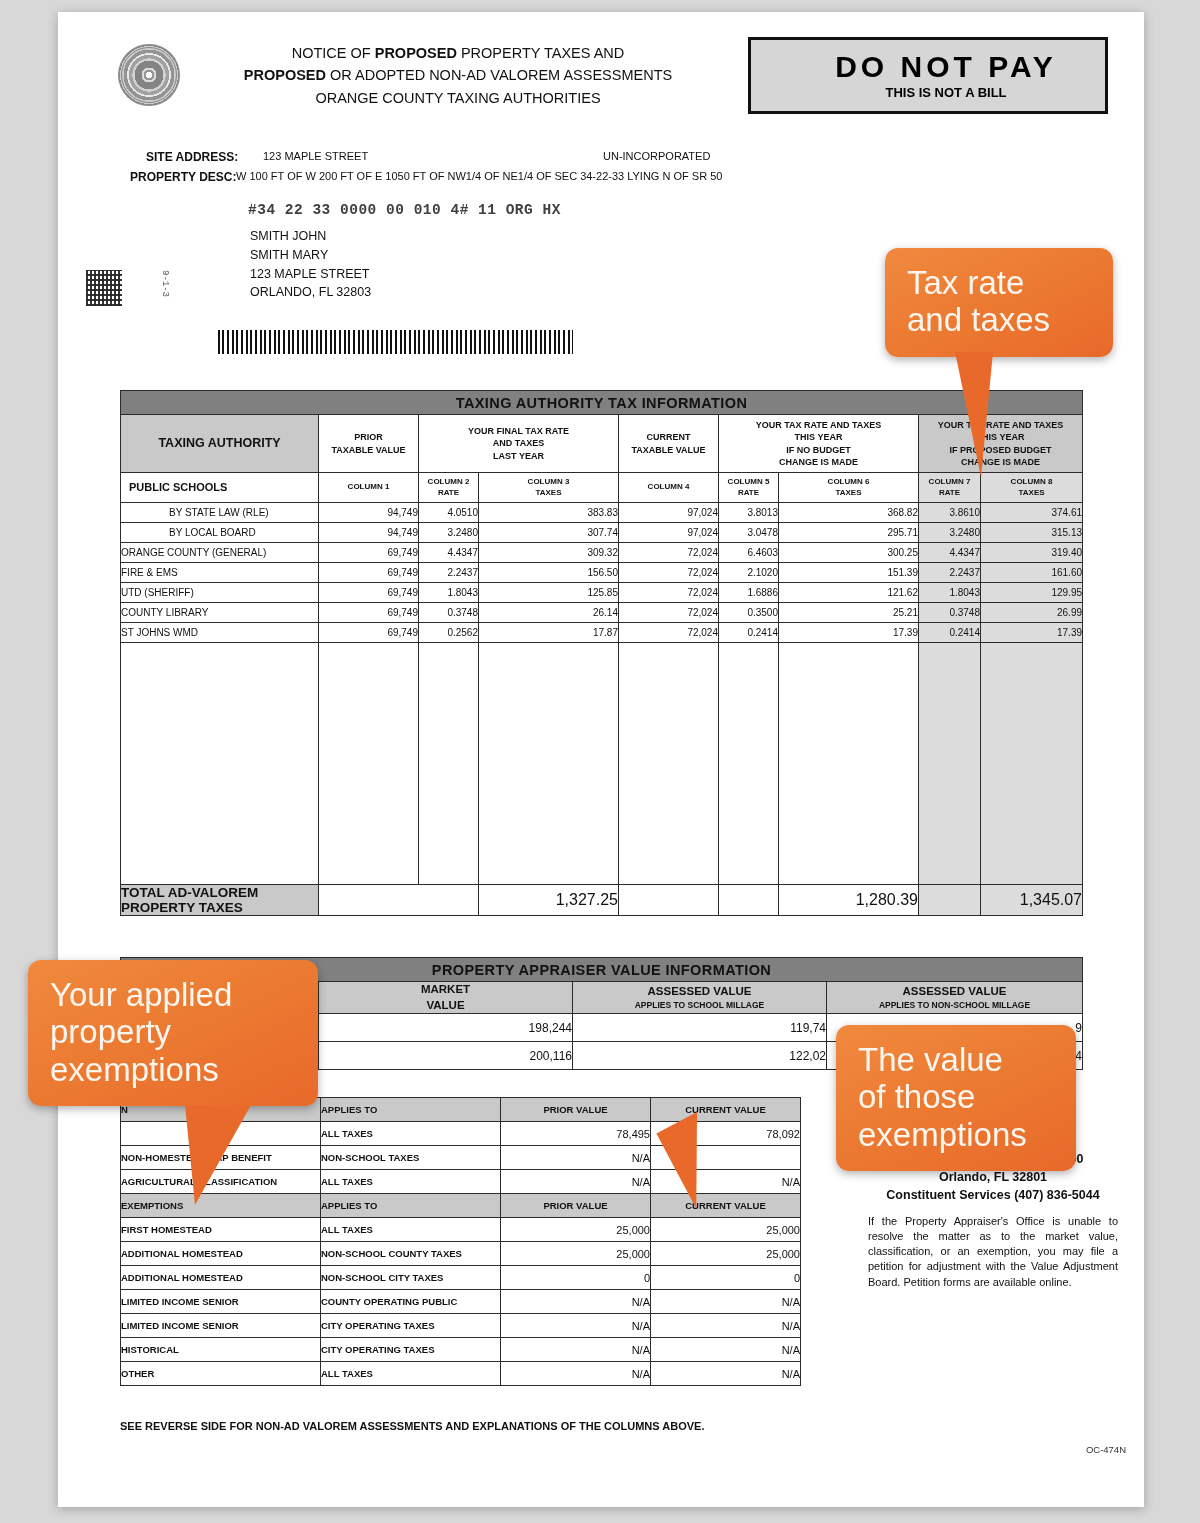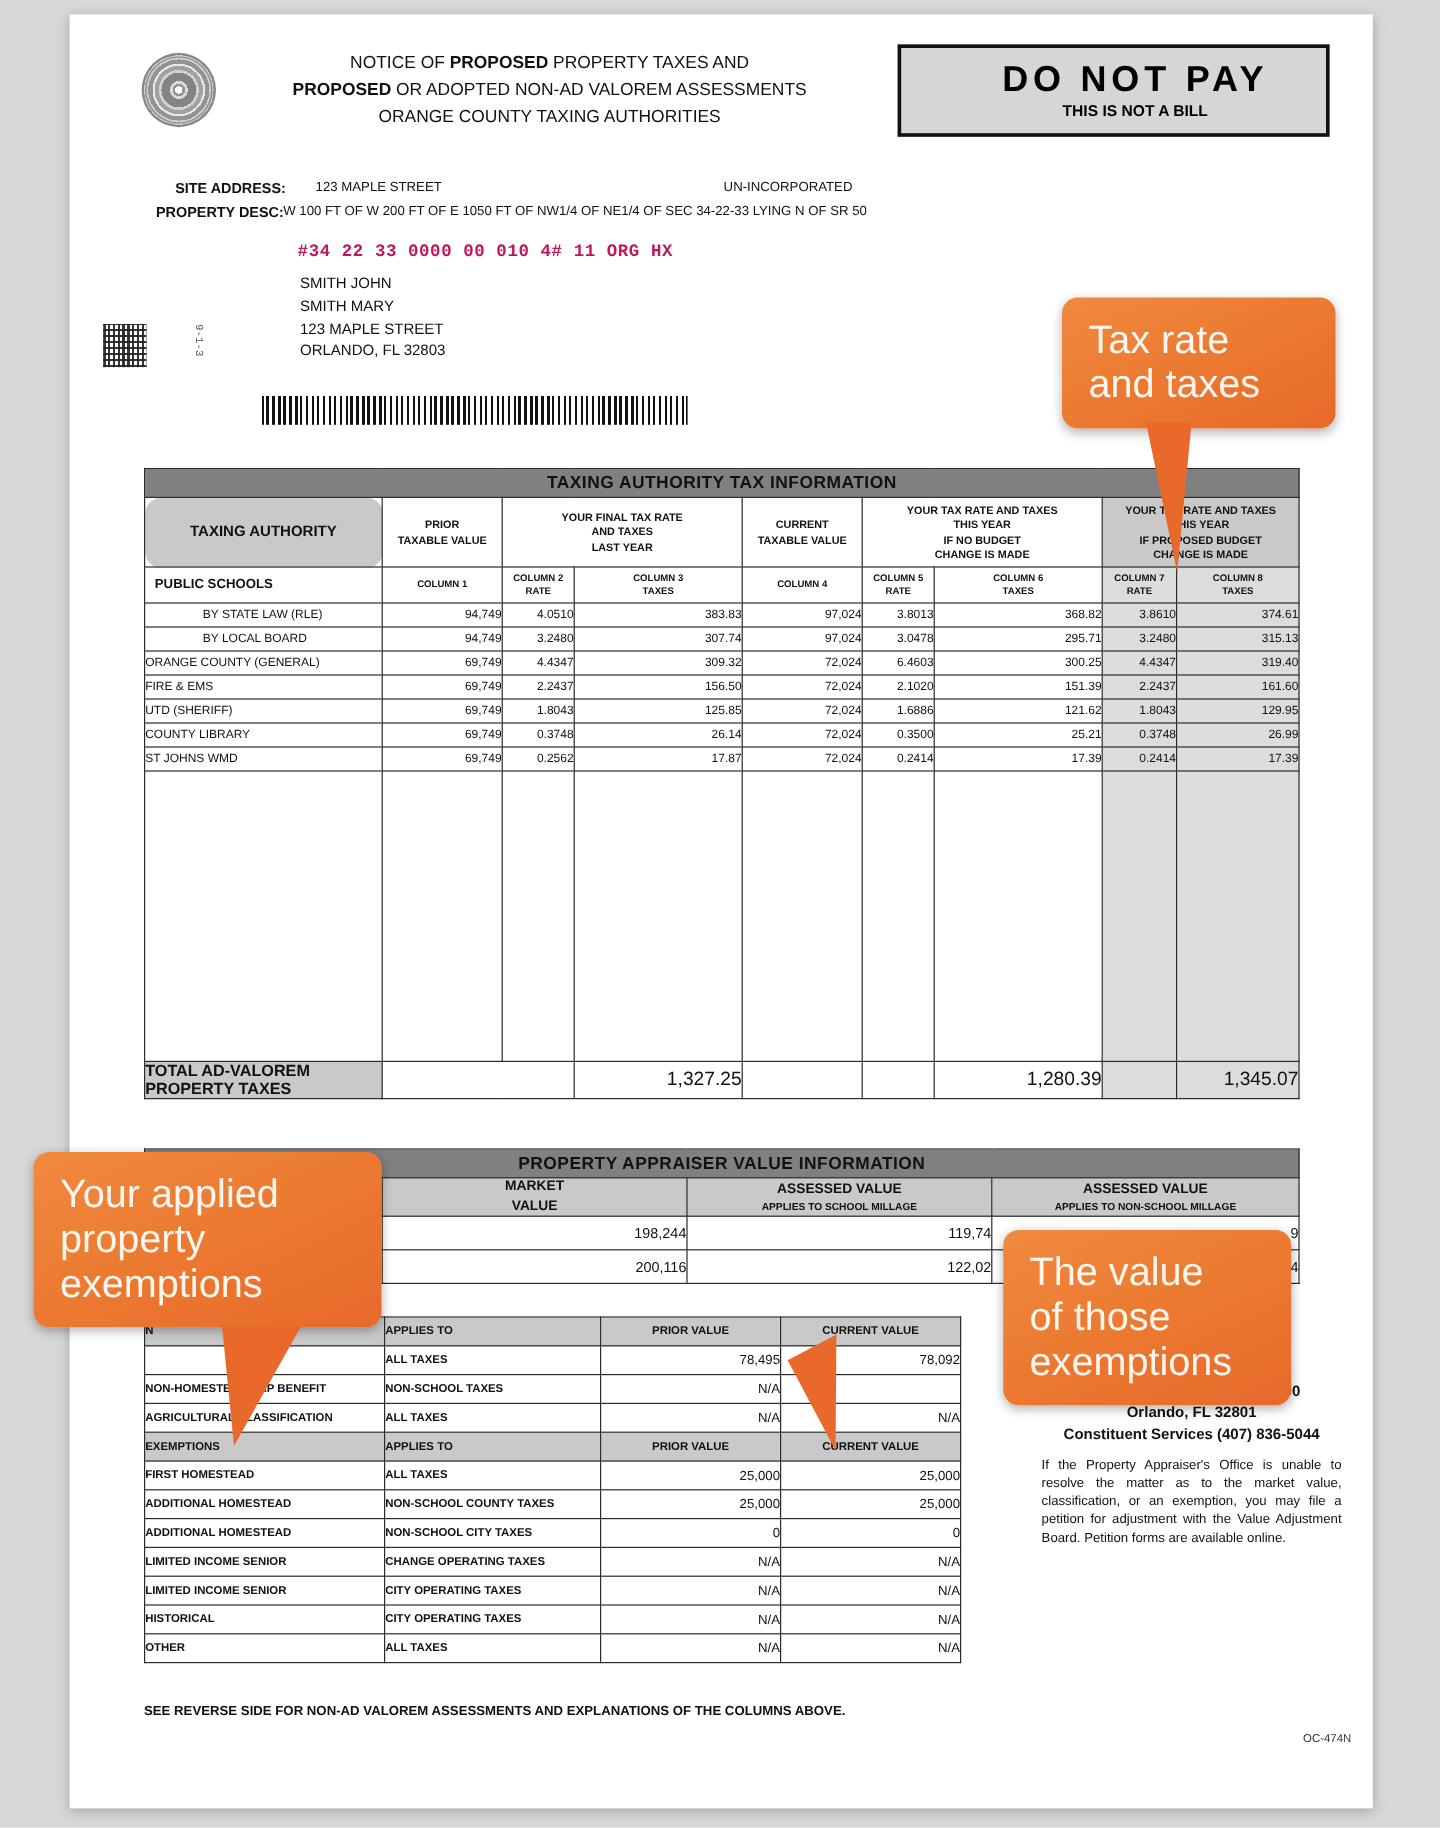--- a/index.html
+++ b/index.html
@@ -47,21 +47,21 @@
   .dnp-2 { font-size:13px; font-weight:bold; color:#000; margin-top:3px; }
 
   
   .addr { position:absolute; left:0; top:138px; width:100%; font-size:11.5px; color:#111; }
   .addr-row { position:relative; height:20px; }
   .addr-lbl { position:absolute; font-weight:bold; font-size:12px; }
   .addr-val { position:absolute; font-size:11px; }
   .mono-block {
     position:absolute; left:190px; top:190px;
     font-family:"Liberation Mono", monospace; font-size:14.5px; letter-spacing:.5px;
-    font-weight:bold; color:#be185d;
+    font-weight:bold; color:#404040;
   }
   .name-block {
     position:absolute; left:192px; top:215px;
     font-size:12.5px; line-height:1.5; color:#111;
   }
   .qr {
     position:absolute; left:28px; top:258px; width:36px; height:36px;
     background-image:
       repeating-linear-gradient(90deg,#111 0 2px,transparent 2px 4px),
       repeating-linear-gradient(0deg,#111 0 2px,transparent 2px 5px);
@@ -219,21 +219,21 @@
           <col style="width:60px">
           <col style="width:140px">
           <col style="width:62px">
           <col style="width:102px">
     </colgroup>
     <tbody>
       <tr>
             <td class="band" colspan="9">TAXING AUTHORITY TAX INFORMATION</td>
           </tr>
       <tr>
-        <td class="hcell" rowspan="2" style="font-size:12.5px;border-radius:13px;">TAXING AUTHORITY</td>
+        <td class="hcell" rowspan="2" style="font-size:12.5px;">TAXING AUTHORITY</td>
         <td class="hcell-w" rowspan="2" style="white-space:pre-line;">PRIOR
 TAXABLE VALUE</td>
         <td class="hcell-w" rowspan="2" colspan="2" style="white-space:pre-line;">YOUR FINAL TAX RATE
 AND TAXES
 LAST YEAR</td>
         <td class="hcell-w" rowspan="2" style="white-space:pre-line;">CURRENT
 TAXABLE VALUE</td>
         <td class="hcell-w" rowspan="2" colspan="2" style="white-space:pre-line;">YOUR TAX RATE AND TAXES
 THIS YEAR
 IF NO BUDGET
@@ -469,21 +469,21 @@
     <td class="ex-num">25,000</td>
   </tr>
   <tr>
     <td class="ex-cell">ADDITIONAL HOMESTEAD</td>
     <td class="ex-cell">NON-SCHOOL CITY TAXES</td>
     <td class="ex-num">0</td>
     <td class="ex-num">0</td>
   </tr>
   <tr>
     <td class="ex-cell">LIMITED INCOME SENIOR</td>
-    <td class="ex-cell">CHANGE OPERATING TAXES</td>
+    <td class="ex-cell">COUNTY OPERATING PUBLIC</td>
     <td class="ex-num">N/A</td>
     <td class="ex-num">N/A</td>
   </tr>
   <tr>
     <td class="ex-cell">LIMITED INCOME SENIOR</td>
     <td class="ex-cell">CITY OPERATING TAXES</td>
     <td class="ex-num">N/A</td>
     <td class="ex-num">N/A</td>
   </tr>
   <tr>

